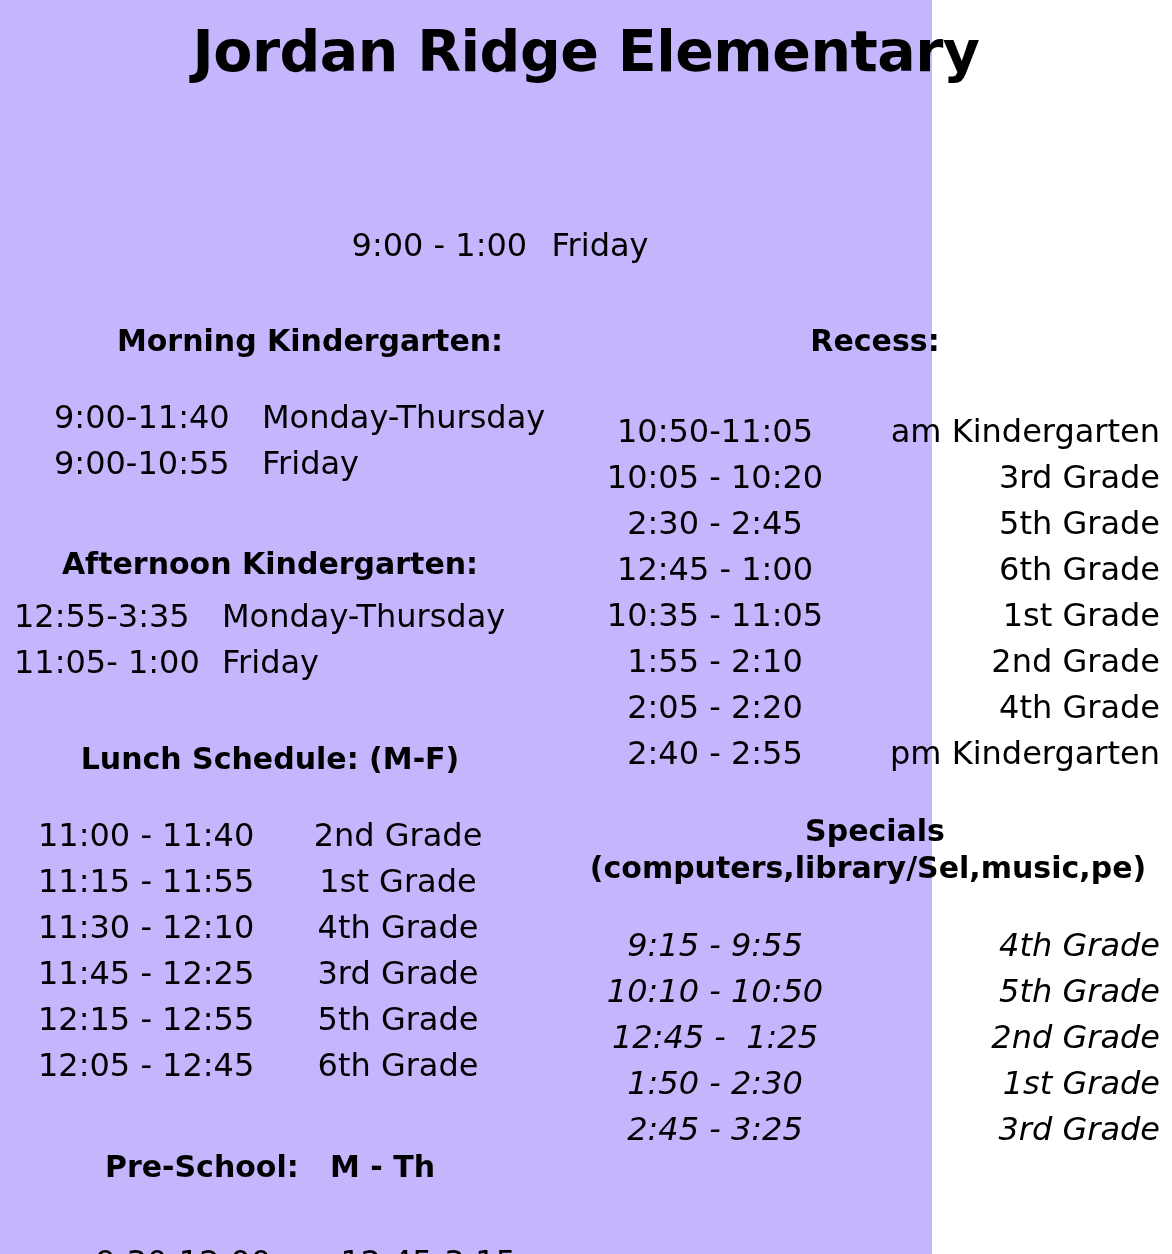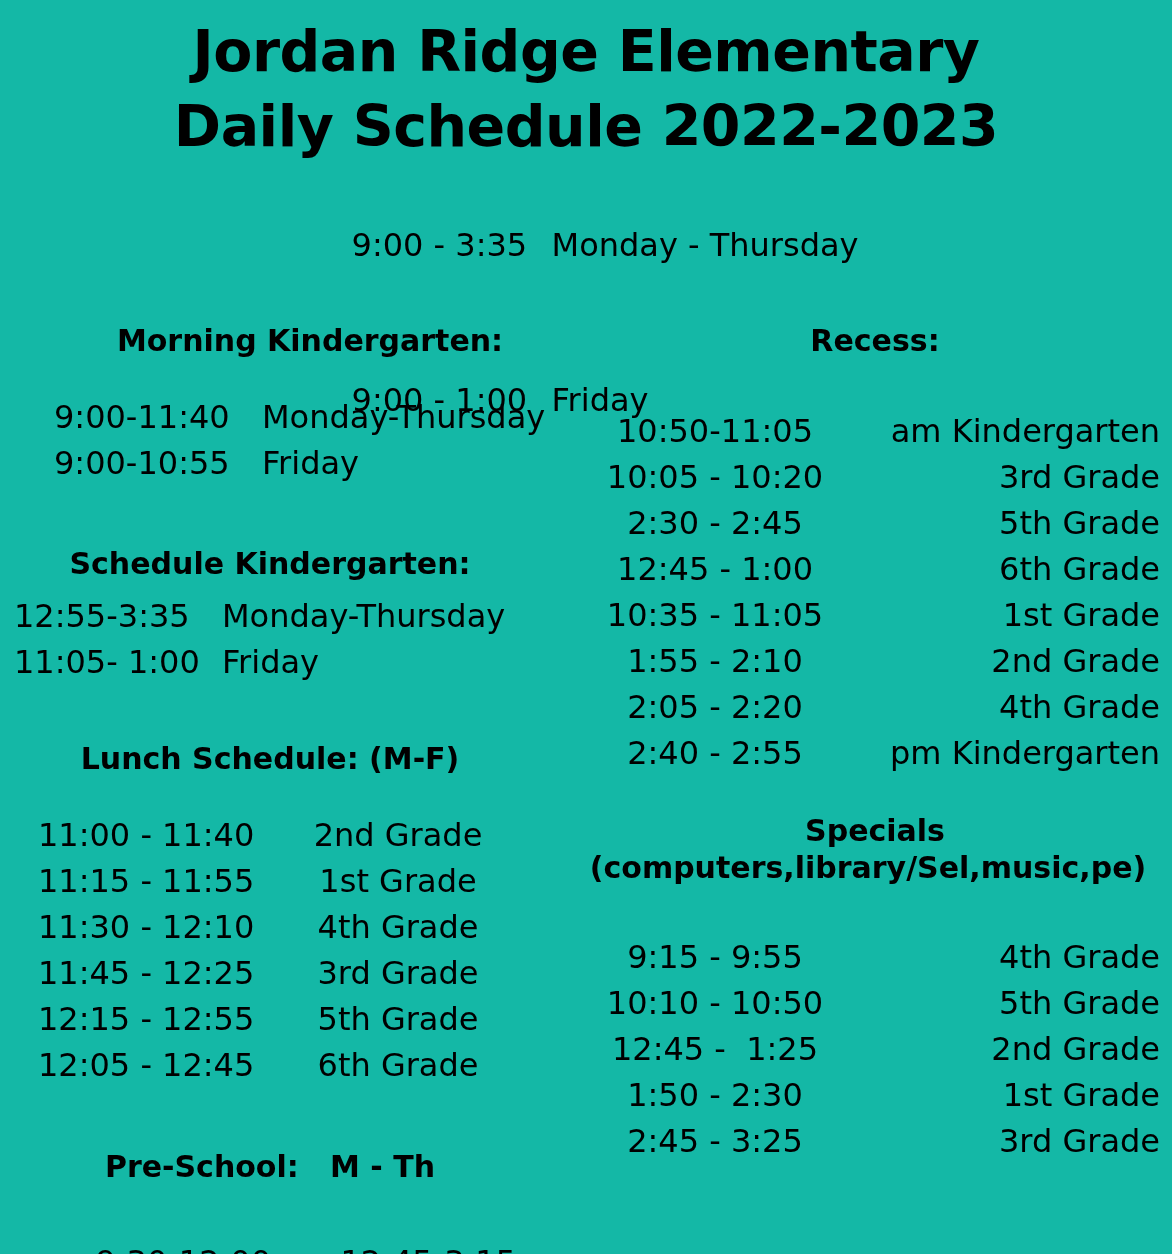--- a/index.html
+++ b/index.html
@@ -12,23 +12,23 @@
     width: 1172px;
     height: 1254px;
     overflow: hidden;
     font-family: "DejaVu Sans", "Liberation Sans", sans-serif;
     color: #000000;
     position: relative;
   }
 
   .page {
     position: relative;
-    width: 1172px;
+    width: 932px;
     height: 1254px;
-    background: #14b8a6;
+    background: #c4b5fd;
   }
 
   
   .title-block {
     position: absolute;
     top: 14px;
     left: 0;
     width: 1172px;
     text-align: center;
   }
@@ -173,44 +173,40 @@
   }
   .sp-pad { padding-left: 10px; }
 </style>
 </head>
 <body>
 
 <div class="page">
 
   <div class="title-block">
     <div class="title-line">Jordan Ridge Elementary</div>
-    <div class="title-line">Daily Schedule 2022-2023</div>
   </div>
 
   <div class="subtitle-block">
-    <span class="subtitle-row">
-      <span class="st-time">9:00 - 3:35</span><span class="st-days">Monday - Thursday</span>
-    </span>
     <span class="subtitle-row">
       <span class="st-time">9:00 - 1:00</span><span class="st-days">Friday</span>
     </span>
   </div>
 
   <div class="col-left">
 
     <div class="section" style="top:322px;padding-left:40px;">
       <div class="sec-head">Morning Kindergarten:</div>
       <div class="rows kg kg-left-pad" style="margin-top:34px;">
         <span class="row"><span class="cell-time">9:00-11:40</span><span class="cell-label">Monday-Thursday</span></span>
         <span class="row"><span class="cell-time">9:00-10:55</span><span class="cell-label">Friday</span></span>
       </div>
     </div>
 
     <div class="section" style="top:545px;">
-      <div class="sec-head">Schedule Kindergarten:</div>
+      <div class="sec-head">Afternoon Kindergarten:</div>
       <div class="rows kg kg-left-pad" style="margin-top:10px;">
         <span class="row"><span class="cell-time">12:55-3:35</span><span class="cell-label">Monday-Thursday</span></span>
         <span class="row"><span class="cell-time">11:05- 1:00</span><span class="cell-label">Friday</span></span>
       </div>
     </div>
 
     <div class="section" style="top:740px;">
       <div class="sec-head">Lunch Schedule: (M-F)</div>
       <div class="rows lunch lunch-pad" style="margin-top:34px;margin-left:24px;">
         <span class="row"><span class="cell-time">11:00 - 11:40</span><span class="cell-label">2nd Grade</span></span>
@@ -243,21 +239,21 @@
         <span class="row"><span class="cell-time">10:35 - 11:05</span><span class="cell-label">1st Grade</span></span>
         <span class="row"><span class="cell-time">1:55 - 2:10</span><span class="cell-label">2nd Grade</span></span>
         <span class="row"><span class="cell-time">2:05 - 2:20</span><span class="cell-label">4th Grade</span></span>
         <span class="row"><span class="cell-time">2:40 - 2:55</span><span class="cell-label">pm Kindergarten</span></span>
       </div>
     </div>
 
     <div class="section" style="top:812px;">
       <div class="sec-head" style="padding-left:18px;">Specials</div>
       <div class="sec-sub" style="padding-left:4px;">(computers,library/Sel,music,pe)</div>
-      <div class="rows sp sp-pad" style="margin-top:48px;">
+      <div class="rows sp sp-pad" style="margin-top:36px;font-style:italic;">
         <span class="row"><span class="cell-time">9:15 - 9:55</span><span class="cell-label">4th Grade</span></span>
         <span class="row"><span class="cell-time">10:10 - 10:50</span><span class="cell-label">5th Grade</span></span>
         <span class="row"><span class="cell-time">12:45 -  1:25</span><span class="cell-label">2nd Grade</span></span>
         <span class="row"><span class="cell-time">1:50 - 2:30</span><span class="cell-label">1st Grade</span></span>
         <span class="row"><span class="cell-time">2:45 - 3:25</span><span class="cell-label">3rd Grade</span></span>
       </div>
     </div>
 
   </div>
 

